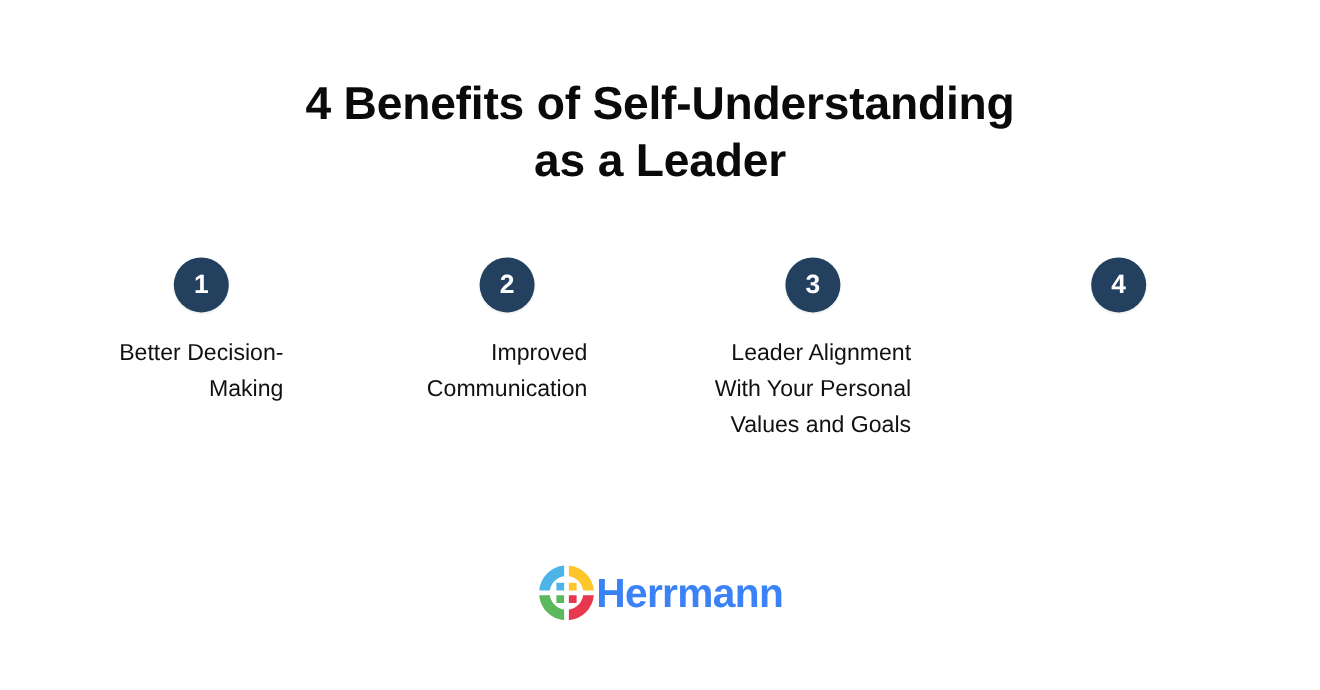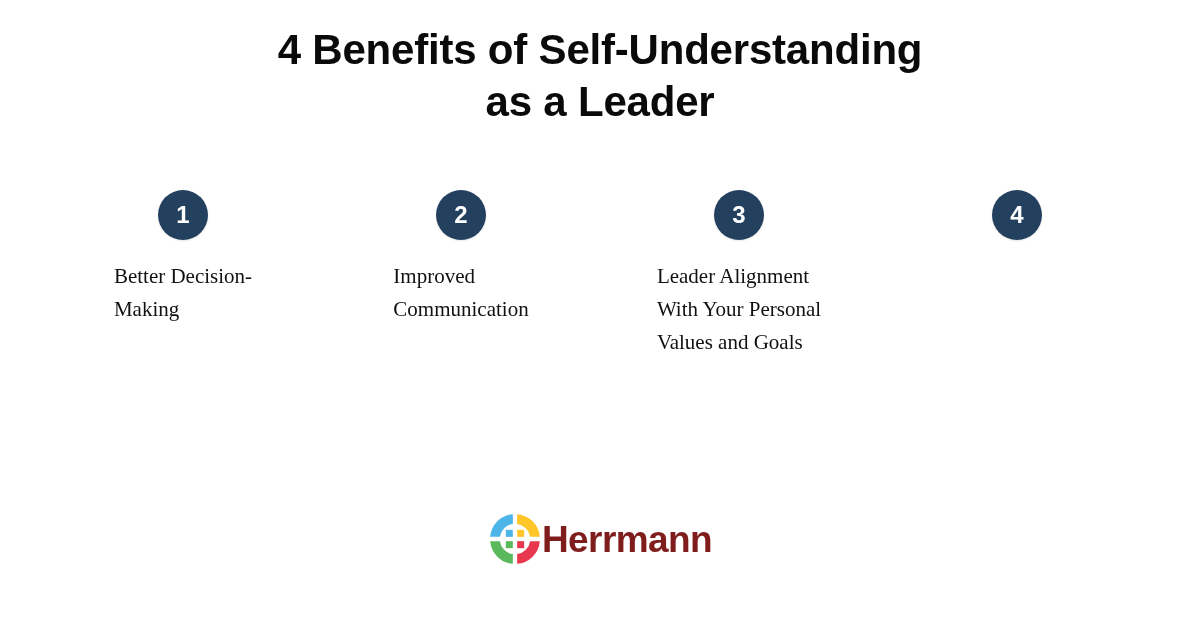--- a/index.html
+++ b/index.html
@@ -21,21 +21,21 @@
     position: relative;
     display: flex;
     flex-direction: column;
     align-items: center;
     background: #ffffff;
   }
 
   
   .title-block {
     width: 700px;
-    margin-top: 24px;
+    margin-top: 68px;
     text-align: center;
   }
   .title {
     font-size: 42px;
     font-weight: 700;
     line-height: 52px;
     color: #0a0a0a;
     letter-spacing: -0.2px;
     margin: 0;
   }
@@ -67,45 +67,44 @@
     font-weight: 700;
     line-height: 1;
     box-shadow: 0 1px 2px rgba(0,0,0,0.10);
   }
   .benefit-label {
     margin-top: 20px;
     font-size: 21px;
     font-weight: 400;
     line-height: 33px;
     color: #111111;
-    text-align: left;
+    text-align: right;
     max-width: 250px;
     white-space: pre-line;
-    font-family: Liberation Serif, serif;
   }
 
   
   .logo-row {
     position: absolute;
     left: 0;
     right: 0;
     top: 512px;
     display: flex;
     justify-content: center;
     align-items: center;
   }
   .logo-mark {
     width: 54px;
     height: 54px;
     display: block;
   }
   .logo-word {
     font-size: 37px;
     font-weight: 700;
-    color: #7f1d1d;
+    color: #3b82f6;
     letter-spacing: -0.6px;
     line-height: 1;
   }
 </style>
 </head>
 <body>
 
 <div class="slide">
 
   <div class="title-block">

